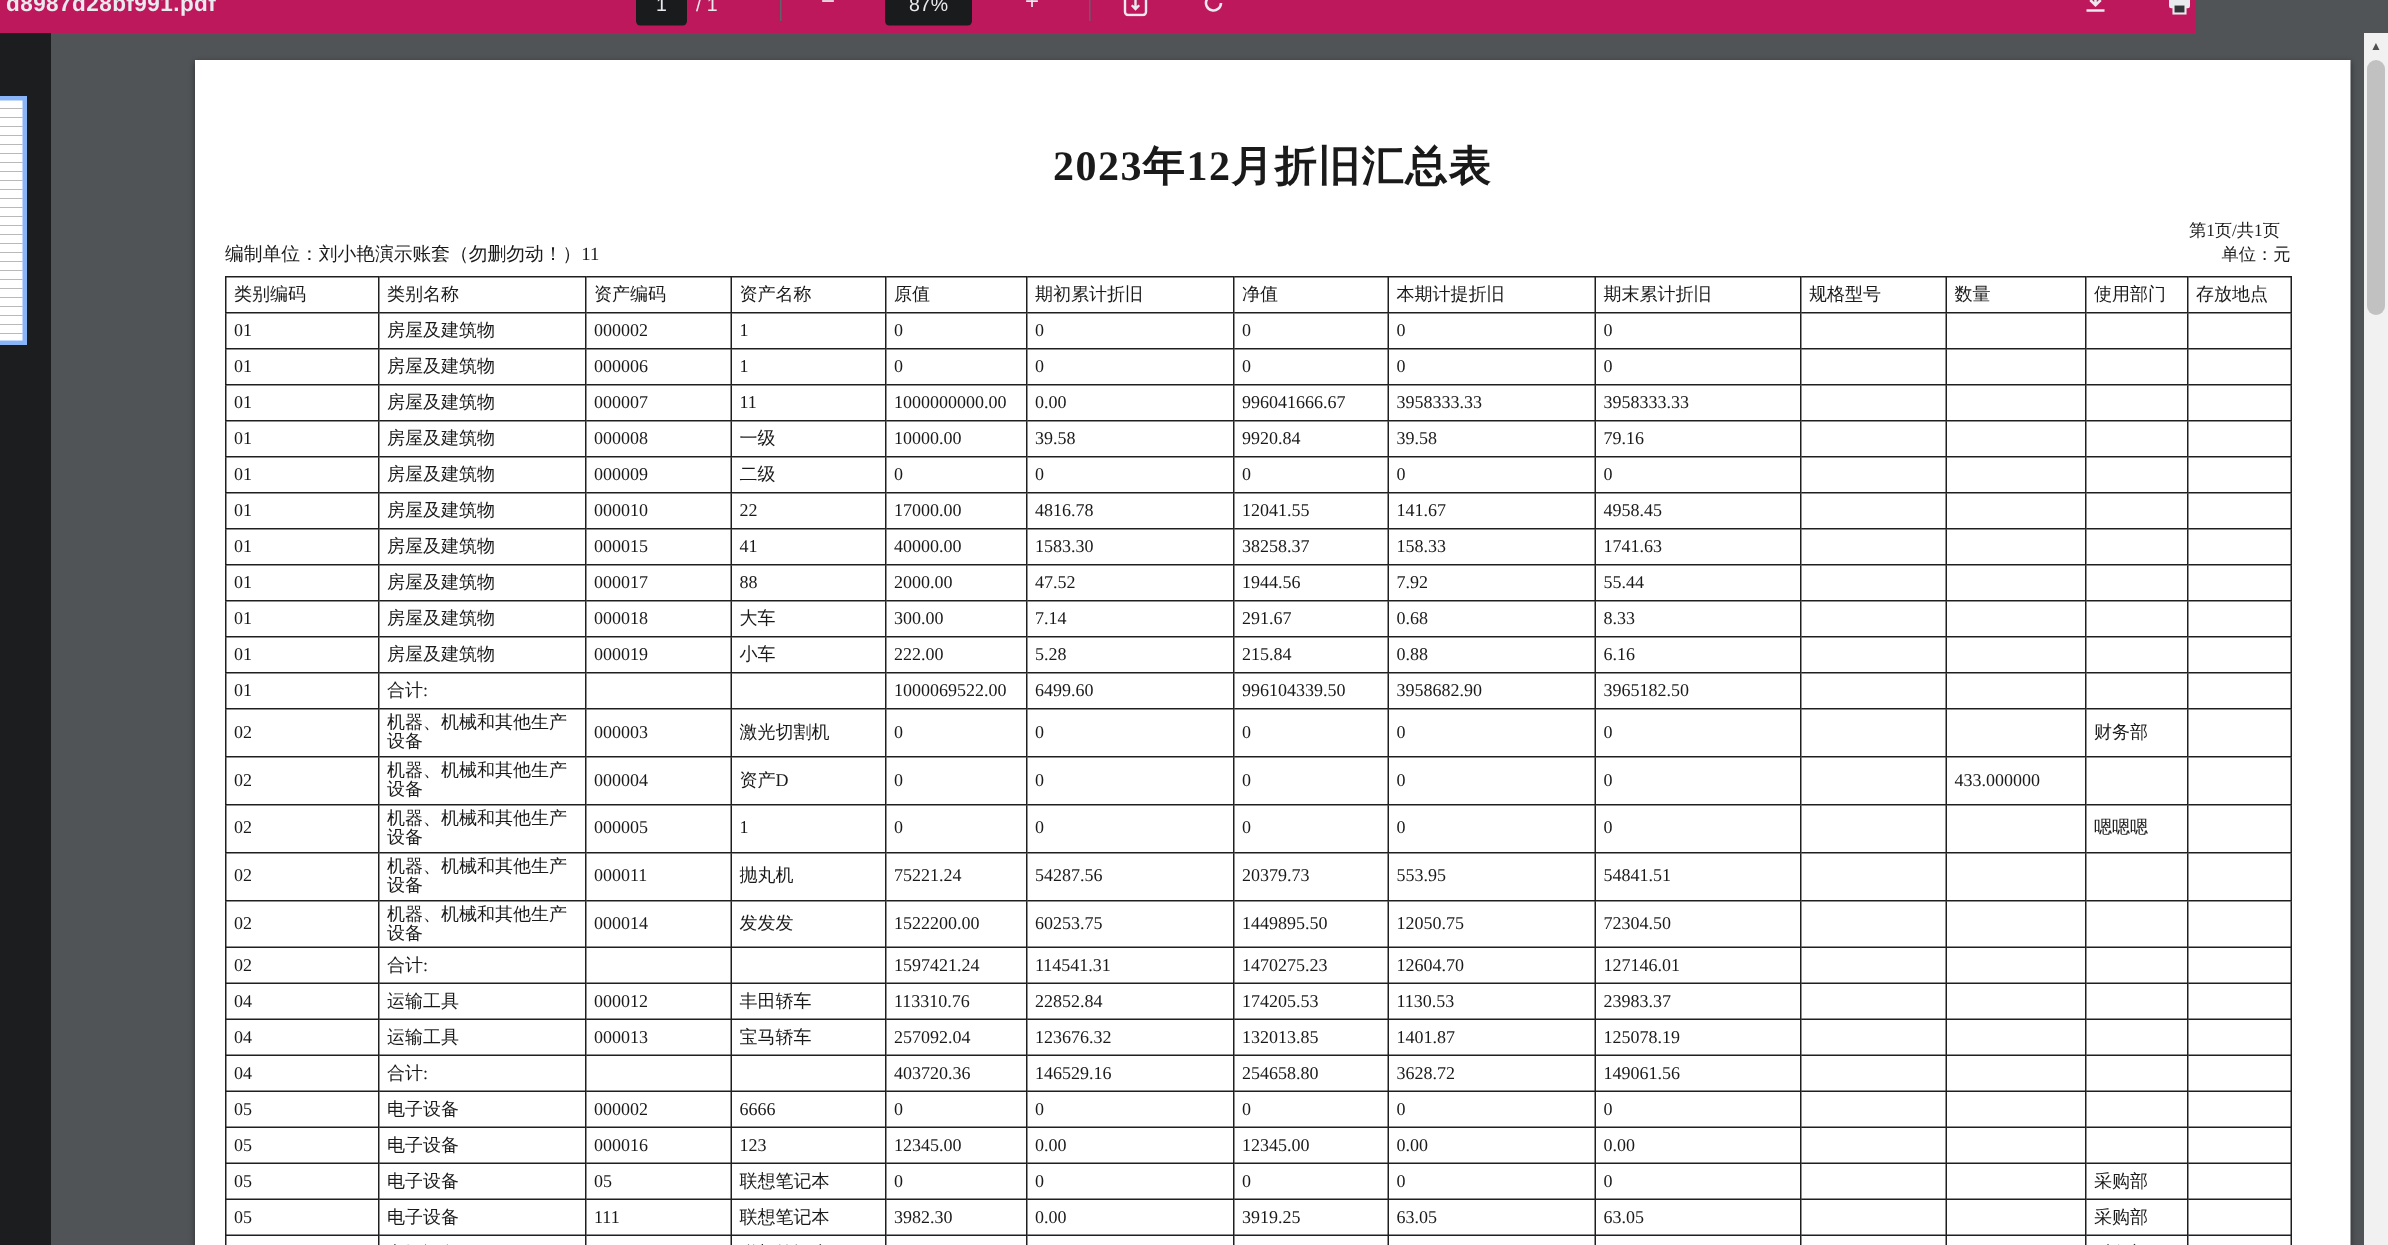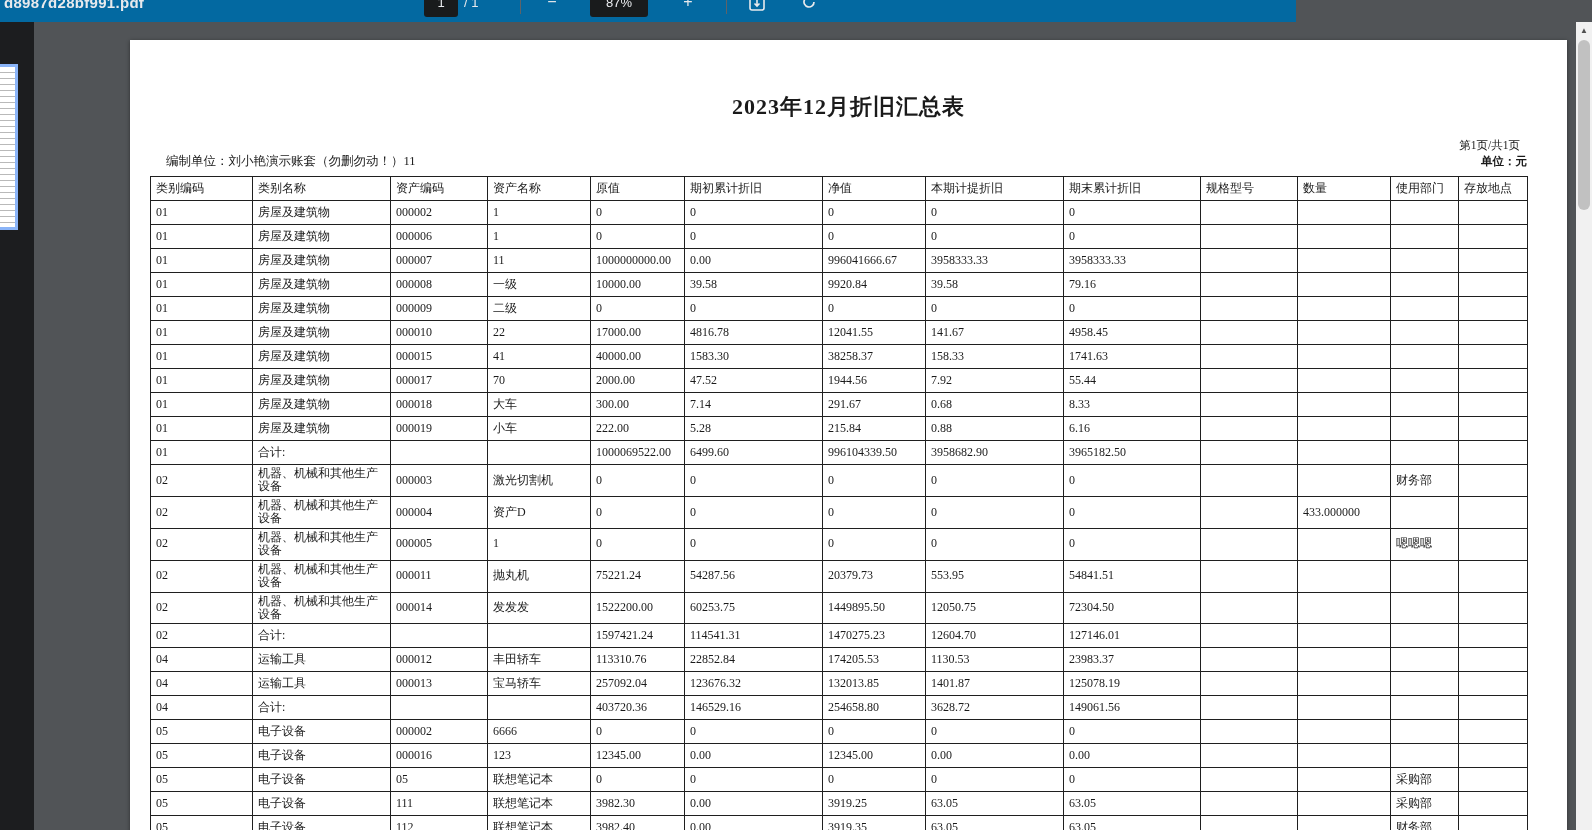--- a/index.html
+++ b/index.html
@@ -2,22 +2,22 @@
 <html><head>
 <meta charset="utf-8">
 <style>
   html,body{margin:0;padding:0;}
   body{
     width:1592px;height:830px;overflow:hidden;position:relative;
     background:#515457;font-family:"Liberation Sans",sans-serif;
   }
   
   .toolbar{
-    position:absolute;left:0;top:0;width:1296px;height:22px;
-    background:#0369a1;overflow:hidden;z-index:30;
+    position:absolute;left:0;top:0;width:1464px;height:22px;
+    background:#be185d;overflow:hidden;z-index:30;
   }
   .tb-item{position:absolute;top:-13px;height:30px;display:flex;align-items:center;color:#e8eaed;}
   .tb-filename{left:4px;font-size:15px;font-weight:bold;letter-spacing:.3px;}
   .tb-box{background:#191b1c;border-radius:3px;justify-content:center;font-size:13px;}
   .tb-pagebox{left:424px;width:34px;}
   .tb-slash{left:464px;font-size:13px;}
   .tb-div{position:absolute;top:-8px;width:1px;height:22px;background:#5f6368;}
   .tb-glyph{font-size:16px;justify-content:center;width:24px;cursor:pointer;}
   .tb-zoombox{left:590px;width:58px;}
   .tb-iconbtn{justify-content:center;width:26px;cursor:pointer;}
@@ -33,25 +33,25 @@
     background-image:repeating-linear-gradient(#fff 0 5px,#b9b9b9 5px 6px);
     cursor:pointer;
   }
   
   .canvas{position:absolute;left:34px;top:22px;width:1558px;height:808px;overflow:hidden;}
   .page{
     position:absolute;left:96px;top:18px;width:1437px;height:1400px;
     background:#fff;box-shadow:0 1px 4px rgba(0,0,0,.45);
     color:#1a1a1a;font-family:"Liberation Serif","DejaVu Serif",serif;
   }
-  .doc-title{margin-top:52px;text-align:center;font-size:22px;font-weight:bold;letter-spacing:1px;}
+  .doc-title{margin-top:52px;text-align:center;font-size:28px;font-weight:bold;letter-spacing:1px;}
   .meta-right1{margin:16px 47px 0 0;text-align:right;font-size:11.5px;}
   .meta-row{display:flex;justify-content:space-between;align-items:baseline;margin:0 40px 0 20px;}
-  .meta-left{font-size:12.5px;margin-left:16px;}
-  .meta-right2{font-size:11.5px;font-weight:bold;}
+  .meta-left{font-size:12.5px;}
+  .meta-right2{font-size:11.5px;}
   
   table.report{
     border-collapse:collapse;table-layout:fixed;width:1377px;
     margin:6px 0 0 20px;font-size:12px;
   }
   table.report th,table.report td{
     border:1px solid #1f1f1f;padding:2px 5px;line-height:1.12;
     overflow:hidden;word-break:break-all;vertical-align:middle;
   }
   table.report th{height:19px;font-weight:normal;text-align:left;}
@@ -257,21 +257,21 @@
             <td>1741.63</td>
             <td></td>
             <td></td>
             <td></td>
             <td></td>
           </tr>
           <tr>
             <td>01</td>
             <td>房屋及建筑物</td>
             <td>000017</td>
-            <td>70</td>
+            <td>88</td>
             <td>2000.00</td>
             <td>47.52</td>
             <td>1944.56</td>
             <td>7.92</td>
             <td>55.44</td>
             <td></td>
             <td></td>
             <td></td>
             <td></td>
           </tr>

